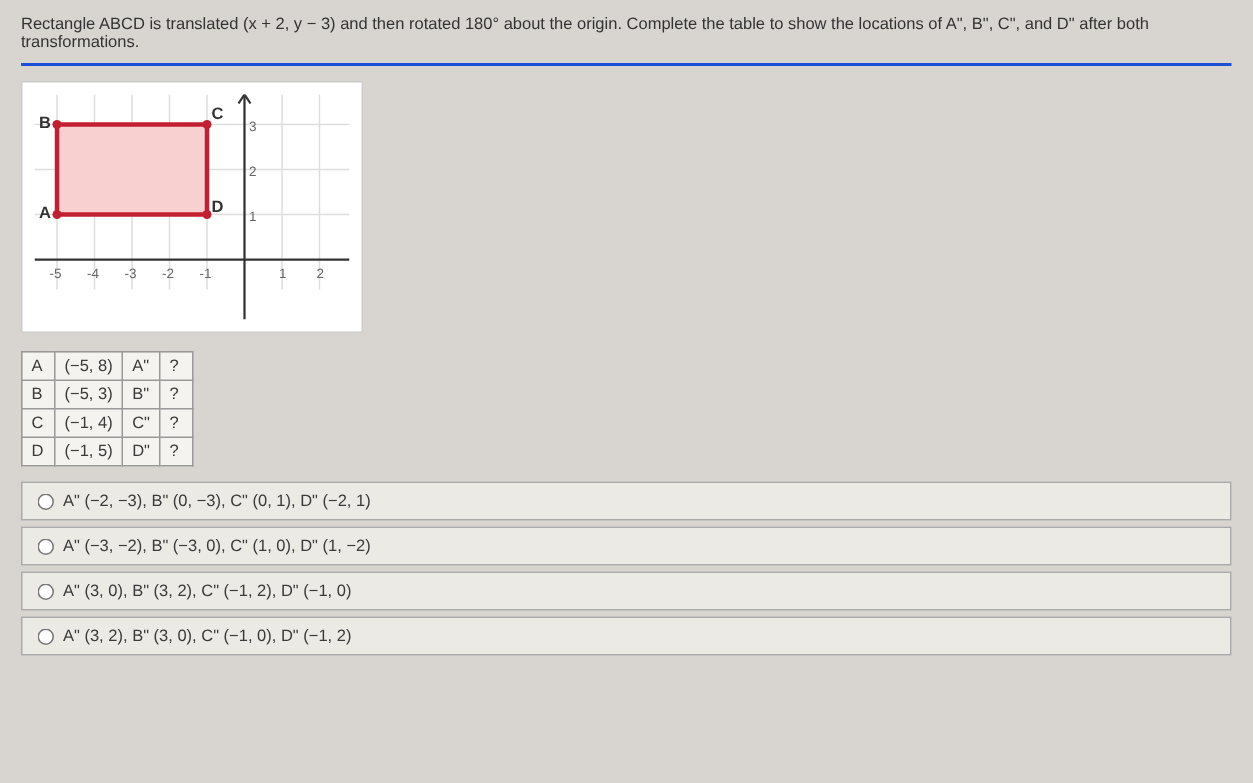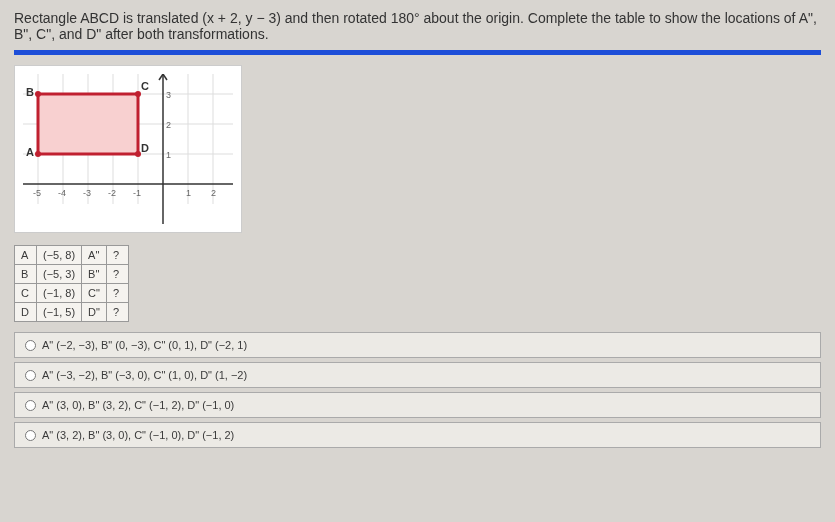--- a/index.html
+++ b/index.html
@@ -1,17 +1,17 @@
 <!DOCTYPE html>
 <html><head>
 <meta charset="utf-8">
 <style>
 *{box-sizing:border-box;margin:0;padding:0}
 body{width:835px;height:522px;background:#d8d5d0;font-family:Arial,sans-serif;font-size:11px;color:#3a3a3a;padding:10px 14px;overflow:hidden}
-.question{font-size:14px;color:#333;margin-bottom:10px;padding-bottom:8px;border-bottom:5px solid #1d4ed8}
+.question{font-size:11px;color:#333;margin-bottom:10px;padding-bottom:8px;border-bottom:2px solid #1d4ed8}
 .graph-box{background:#fff;border:1px solid #ccc;padding:8px;display:inline-block;margin-bottom:12px}
 .graph{position:relative;width:210px;height:150px}
 .grid line{stroke:#ddd;stroke-width:1}
 .axis line{stroke:#333;stroke-width:1.5}
 .rect-shape{fill:#f8d0d0;stroke:#c02030;stroke-width:3}
 .pt-label{font-size:11px;font-weight:bold;fill:#333}
 .tick-label{font-size:9px;fill:#666}
 .tbl{border-collapse:collapse;margin-bottom:10px}
 .tbl td{border:1px solid #999;padding:3px 6px;font-size:11px;background:#f5f3ef;min-width:22px;text-align:left}
 .options{display:flex;flex-direction:column;gap:4px}
@@ -78,21 +78,21 @@
         <td>?</td>
       </tr>
 <tr>
         <td>B</td>
         <td>(−5, 3)</td>
         <td>B"</td>
         <td>?</td>
       </tr>
 <tr>
         <td>C</td>
-        <td>(−1, 8)</td>
+        <td>(−1, 4)</td>
         <td>C"</td>
         <td>?</td>
       </tr>
 <tr>
         <td>D</td>
         <td>(−1, 5)</td>
         <td>D"</td>
         <td>?</td>
       </tr>
 </tbody>

